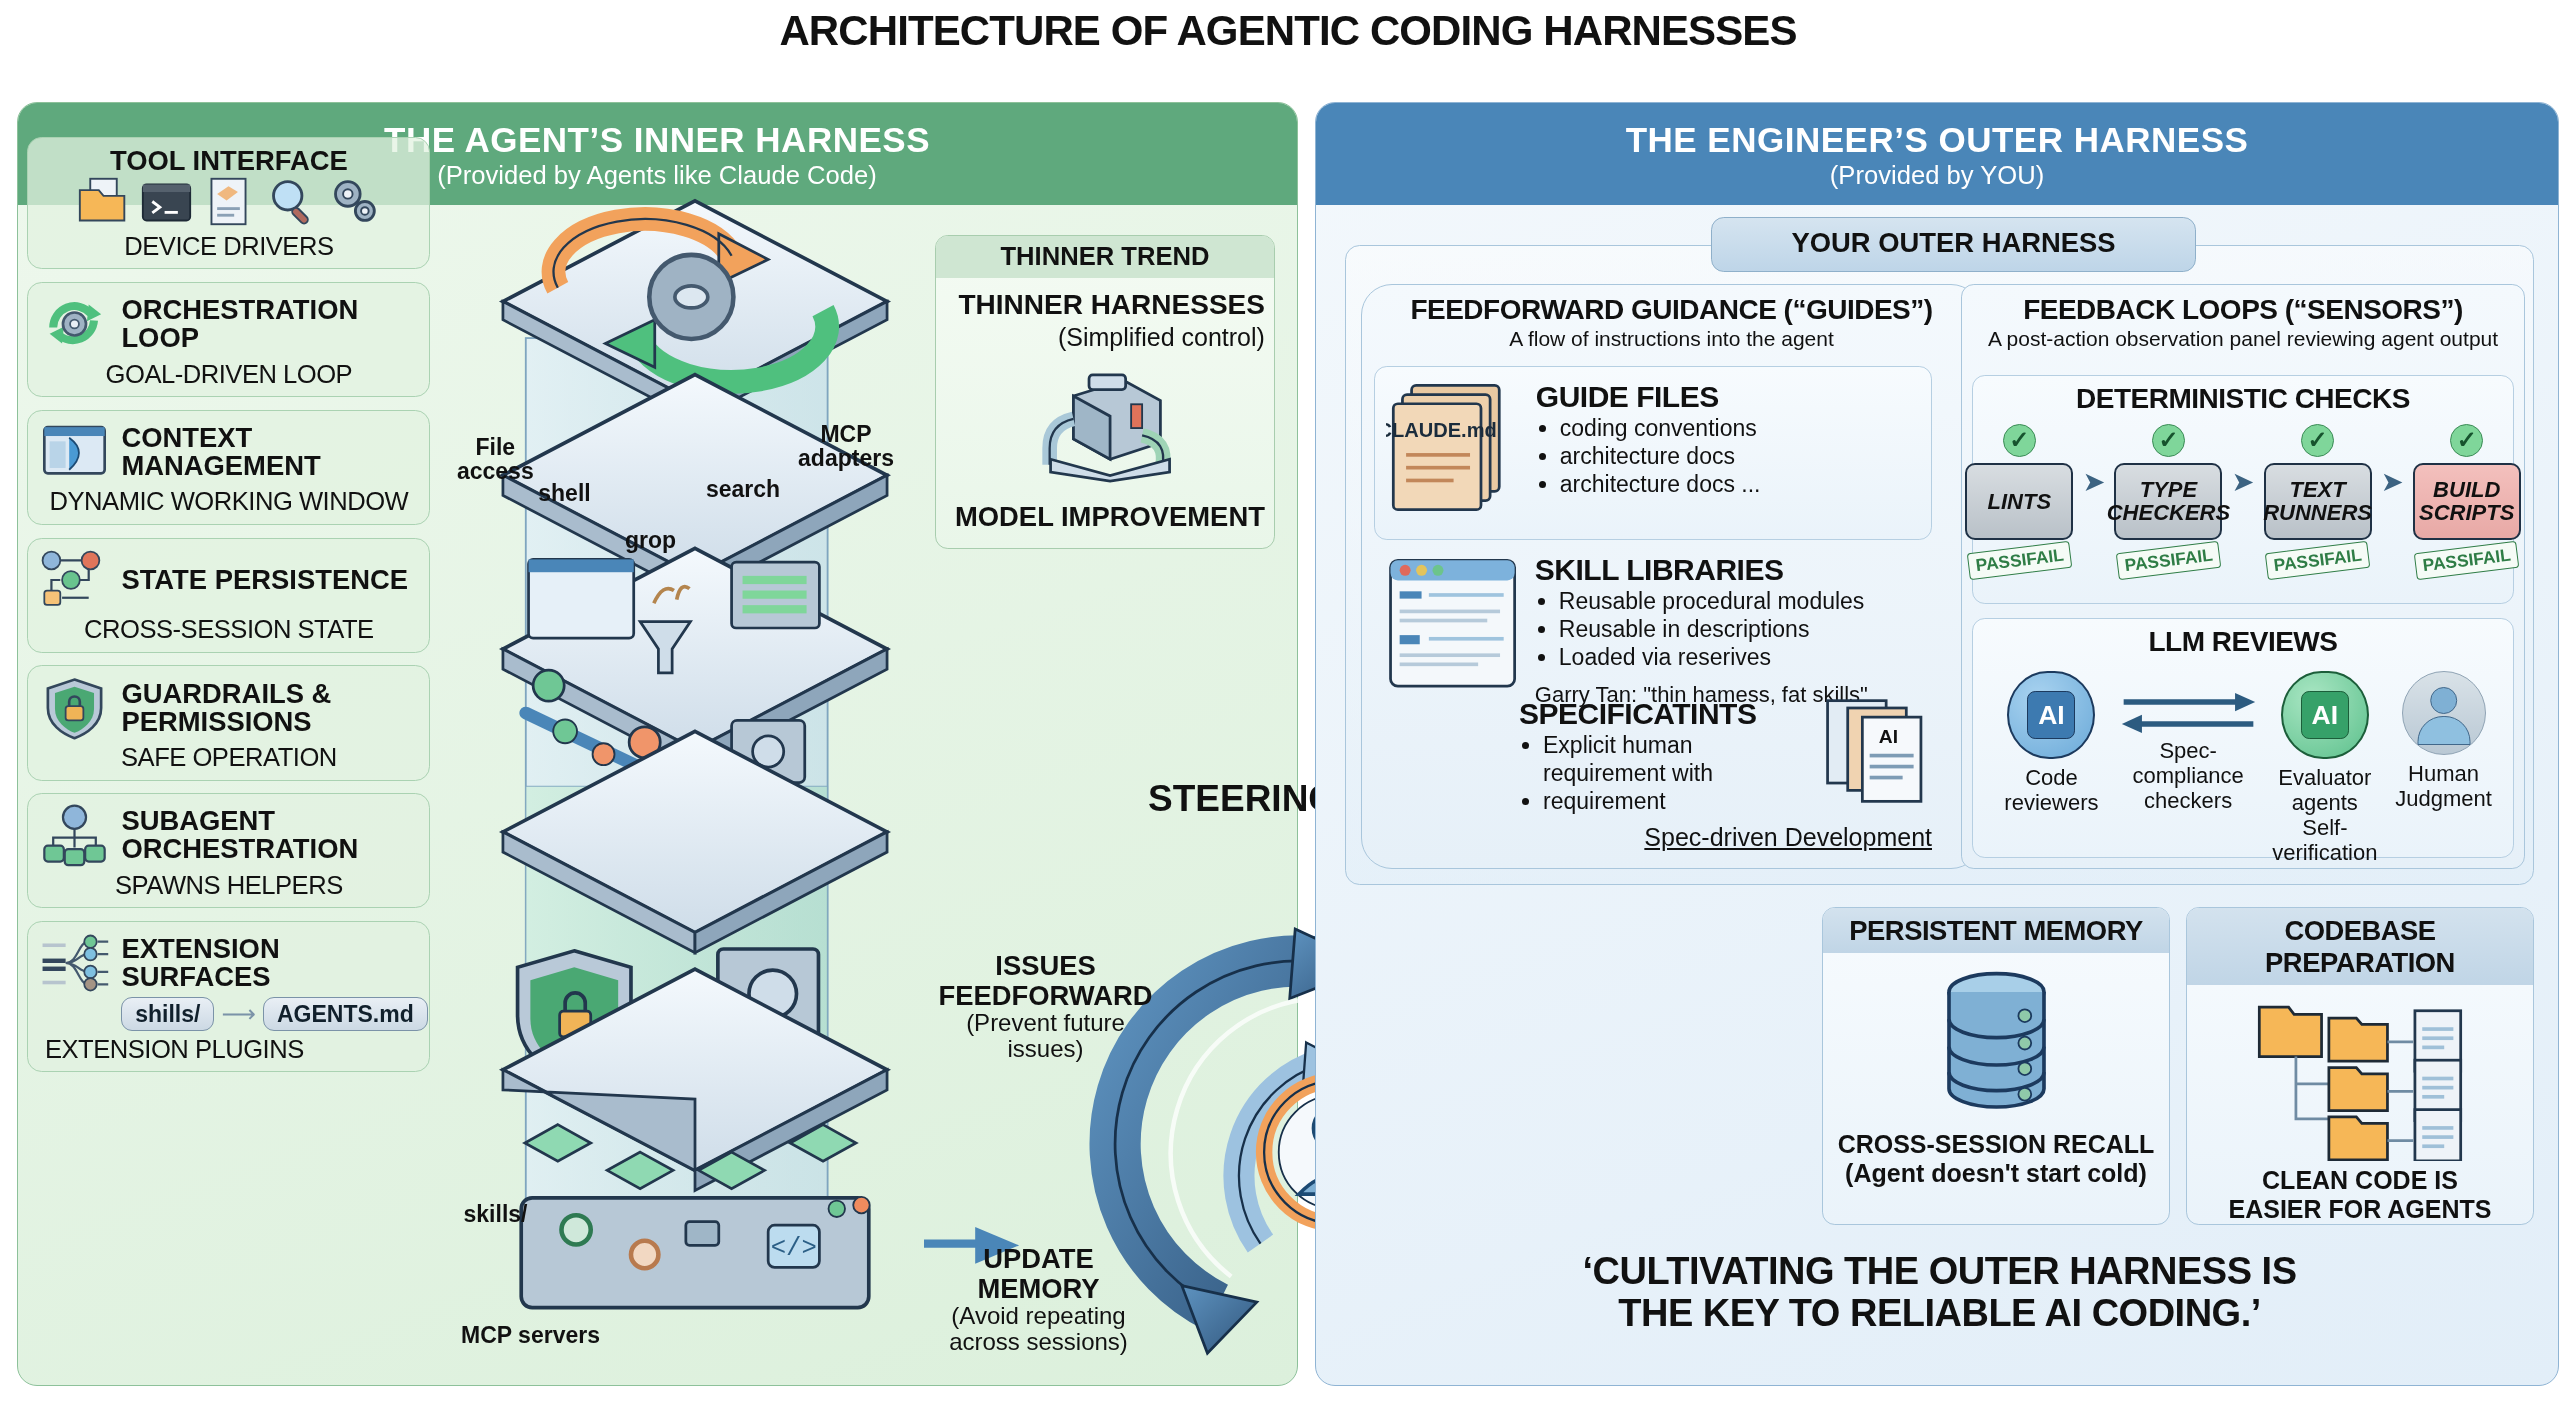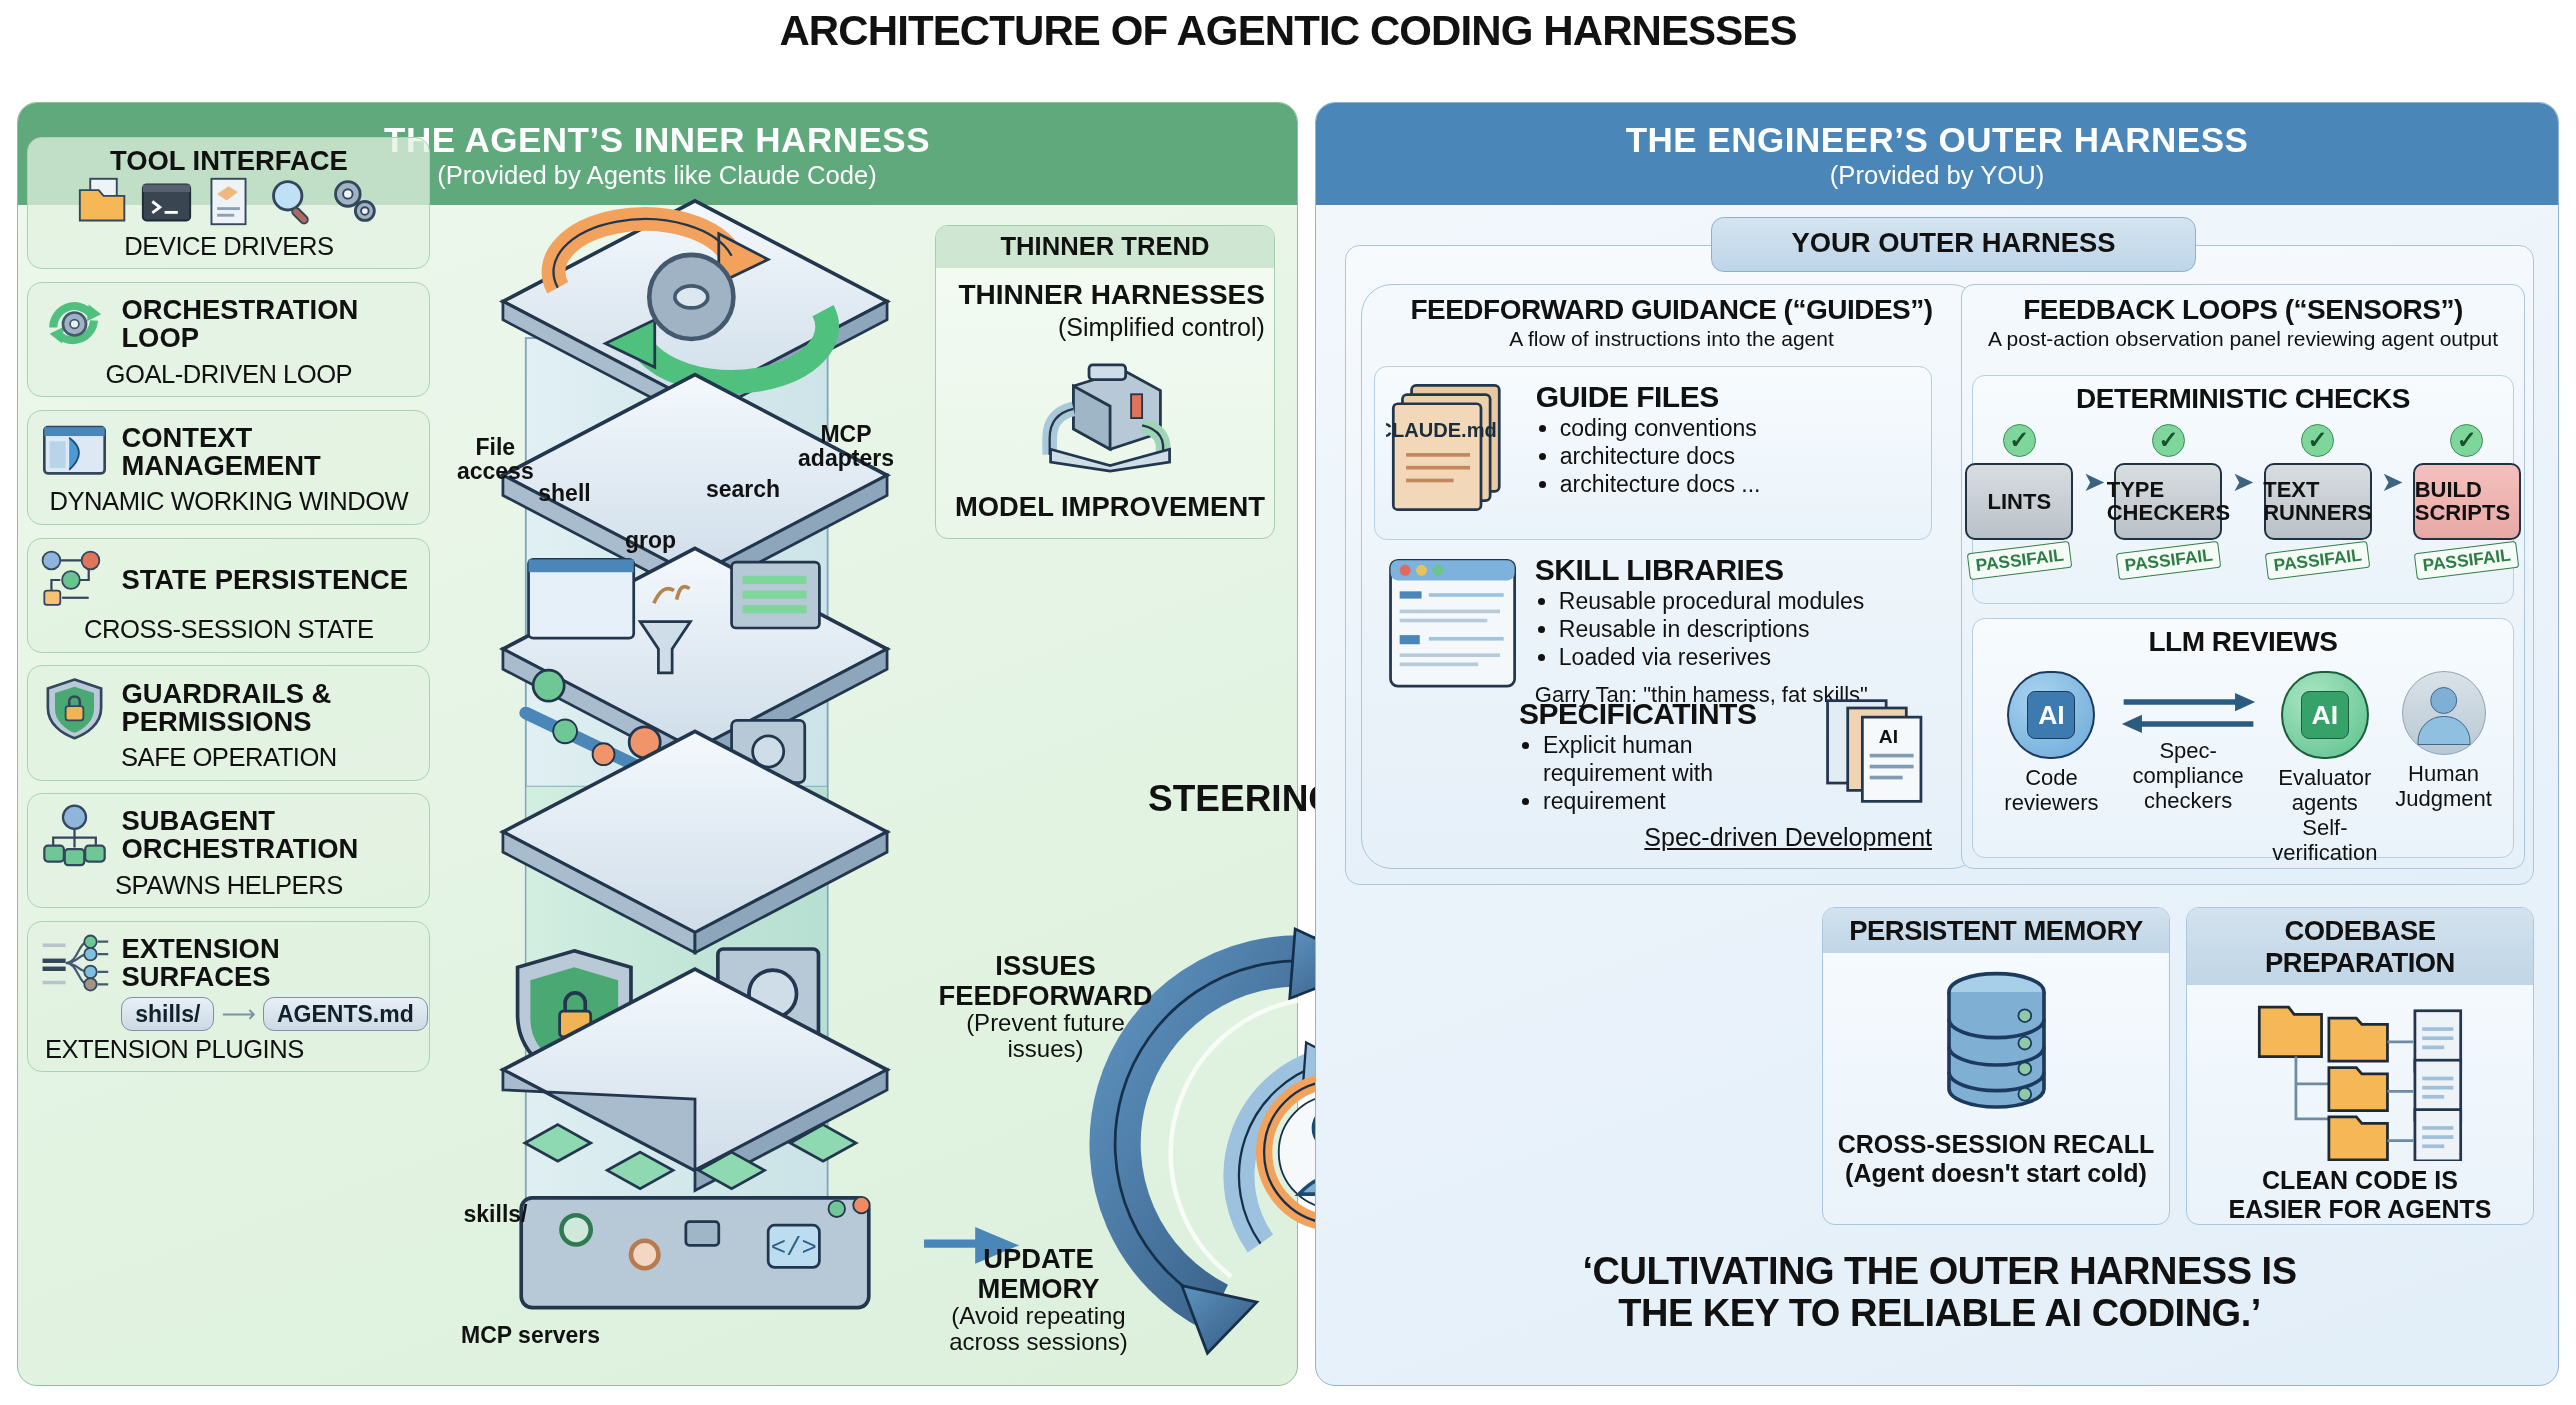--- a/index.html
+++ b/index.html
@@ -53,21 +53,21 @@
     border-radius:11px; padding:2.7px 12.8px; font-size:23px; font-weight:bold; color:#11202c;
   }
   .arrowchip { font-size:24px; color:#7b93a8; }
 
   
   #tower { position:absolute; left:457px; top:146px; width:476px; height:1189px; }
   .lbl { position:absolute; font-size:23px; font-weight:bold; color:#111; text-align:center; line-height:1.05;}
 
   
   #thinner {
-    position:absolute; left:935px; top:225px; width:340px;
+    position:absolute; left:935px; top:235px; width:340px;
     border:1.4px solid #a8cdae; border-radius:12.8px; overflow:hidden;
     background:linear-gradient(180deg,#f4fbf3,#e9f6e9);
   }
   #thinner .hd { background:#cfe6d2; text-align:center; font-size:25.6px; font-weight:bold; padding:6.4px 0; color:#111;}
   #thinner .bd { padding:11px 9.1px 14.6px; text-align:right; }
   #thinner .t1 { font-size:28px; font-weight:bold; color:#111; }
   #thinner .t2 { font-size:25px; color:#111; margin-top:1.8px;}
   #thinner .t3 { font-size:27.4px; color:#111; margin-top:15px;font-weight:bold;}
 
   
@@ -103,21 +103,21 @@
   .bl li { margin-left:24px; }
   .note { font-size:22px; color:#111; }
 
   
   .chain { display:flex; align-items:flex-start; justify-content:center; gap:9.1px; margin-top:9.1px; }
   .chaincell { display:flex; flex-direction:column; align-items:center; width:110px; }
   .check { width:33px; height:33px; border-radius:50%; background:#7fd69a; border:1.8px solid #3b8b56;
            color:#17532e; font-size:24px; line-height:29px; text-align:center; font-weight:bold; margin-bottom:5.5px;}
   .chbox { width:108px; height:77px; border-radius:10px; border:2.3px solid #1f3145;
            background:linear-gradient(180deg,#d8dde1,#b9c1c8); display:flex; align-items:center;
-           justify-content:center; font-size:22px; font-weight:bold; color:#111; line-height:1.05;}
+           justify-content:center; text-align:center; font-size:22px; font-weight:bold; color:#111; line-height:1.05;font-style:italic;}
   .chbox.fail { background:linear-gradient(180deg,#f3c0bd,#e8a9a6); }
   .pf { margin-top:7.3px; border:1.8px solid #2f7d46; color:#2f7d46; font-size:17.4px; font-weight:bold;
         padding:1.8px 6.4px; border-radius:3.7px; transform:rotate(-7deg); background:#f5fbf6; }
   .chevron { font-size:27.4px; color:#3c6382; margin-top:42px; }
 
   
   .brain { width:88px; height:88px; border-radius:46% 46% 48% 48%/50%; position:relative;
            display:flex; align-items:center; justify-content:center; border:2.7px solid #1c3a5e; }
   .brain.blue { background:radial-gradient(circle at 35% 30%,#a9d3f0,#6aa9d8); }
   .brain.green{ background:radial-gradient(circle at 35% 30%,#a9e6c3,#5cc08c); border-color:#1c5e3a;}

